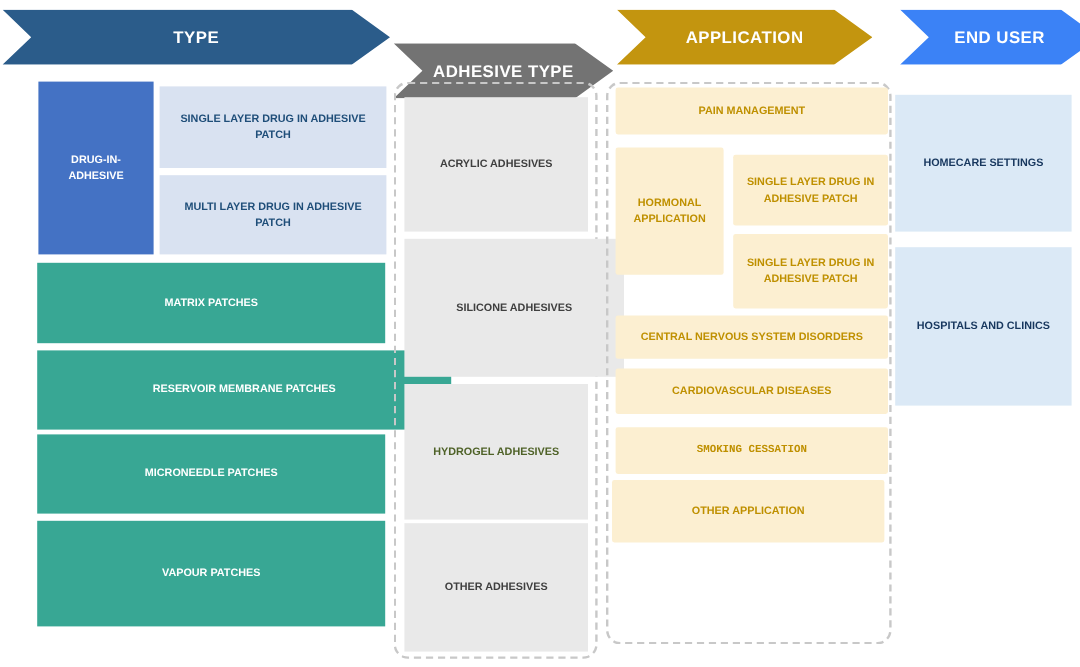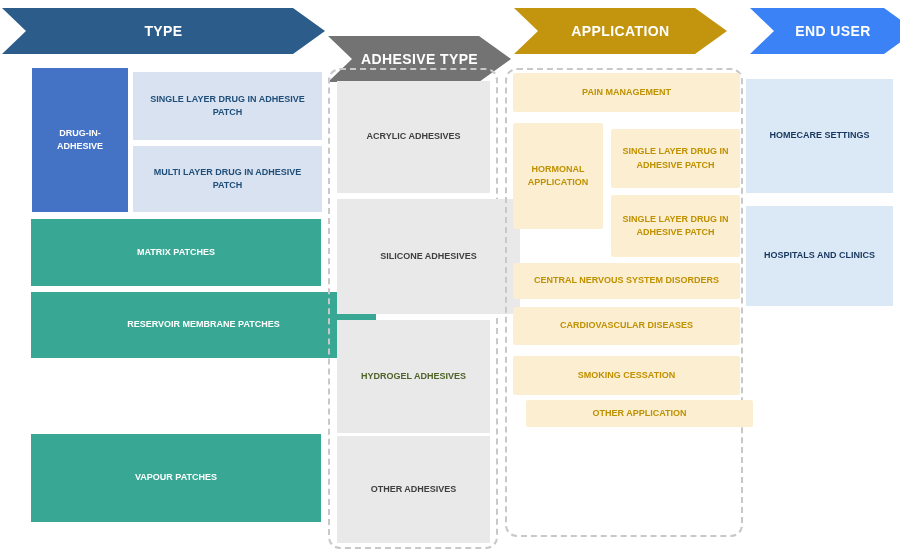--- a/index.html
+++ b/index.html
@@ -52,27 +52,27 @@
   .b-otheradh{left:337px;top:436px;width:153px;height:107px;}
 
   
   .cream{background:#FCEFD1;color:#BF9000;border-radius:2px;}
   .b-pain{left:513px;top:73px;width:227px;height:39px;}
   .b-hormonal{left:513px;top:123px;width:90px;height:106px;}
   .b-hsub1{left:611px;top:129px;width:129px;height:59px;}
   .b-hsub2{left:611px;top:195px;width:129px;height:62px;}
   .b-cns{left:513px;top:263px;width:227px;height:36px;}
   .b-cardio{left:513px;top:307px;width:227px;height:38px;}
-  .b-smoking{left:513px;top:356px;width:227px;height:39px;}
-  .b-otherapp{left:526px;top:400px;width:227px;height:27px;}
+  .b-smoking{left:513px;top:356px;width:227px;height:39px;font-family:Liberation Mono, monospace;}
+  .b-otherapp{left:510px;top:400px;width:227px;height:52px;}
 
   
   .enduser-blue{background:#DBE9F6;color:#17375E;}
   .b-homecare{left:746px;top:79px;width:147px;height:114px;}
-  .b-hospitals{left:746px;top:206px;width:147px;height:100px;}
+  .b-hospitals{left:746px;top:206px;width:147px;height:132px;}
 </style>
 </head>
 <body>
 
 <div class="canvas">
 
   <div class="arrow arrow-type">
     <span>TYPE</span>
   </div>
   <div class="arrow arrow-adhesive">
@@ -83,20 +83,21 @@
   </div>
   <div class="arrow arrow-enduser">
     <span>END USER</span>
   </div>
 
   <div class="box parent-blue b-drug">DRUG-IN-ADHESIVE</div>
   <div class="box light-blue b-single">SINGLE LAYER DRUG IN ADHESIVE PATCH</div>
   <div class="box teal b-matrix">MATRIX PATCHES</div>
   <div class="box light-blue b-multi">MULTI LAYER DRUG IN ADHESIVE PATCH</div>
   <div class="box teal b-reservoir">RESERVOIR MEMBRANE PATCHES</div>
+  <div class="box teal b-microneedle">MICRONEEDLE PATCHES</div>
   <div class="box teal b-vapour">VAPOUR PATCHES</div>
 
   <div class="dashed-container dc-adhesive"></div>
   <div class="box gray-box b-acrylic">ACRYLIC ADHESIVES</div>
   <div class="box gray-box b-silicone">SILICONE ADHESIVES</div>
   <div class="box gray-box b-hydrogel">HYDROGEL ADHESIVES</div>
   <div class="box gray-box b-otheradh">OTHER ADHESIVES</div>
 
   <div class="dashed-container dc-application"></div>
   <div class="box cream b-pain">PAIN MANAGEMENT</div>

